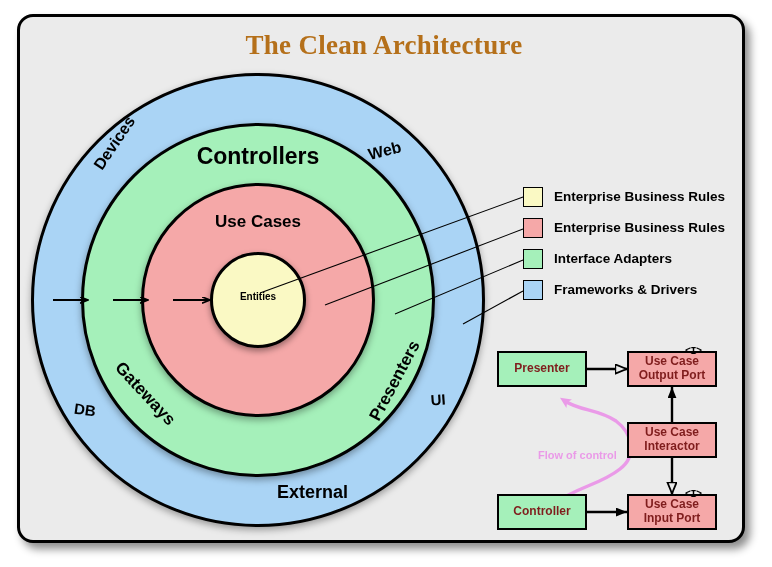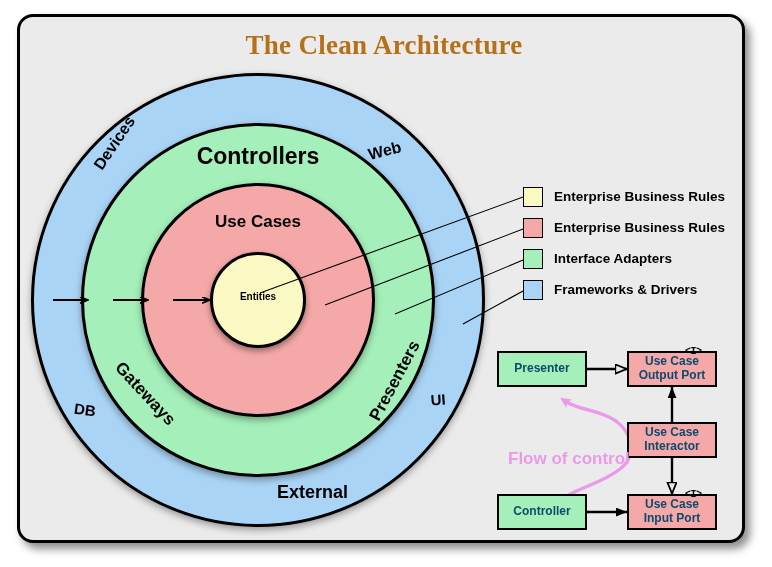--- a/index.html
+++ b/index.html
@@ -150,21 +150,21 @@
   .uml-box {
     position: absolute;
     border: 2.5px solid #000000;
     box-sizing: border-box;
     display: flex;
     align-items: center;
     justify-content: center;
     text-align: center;
     font-size: 12px;
     font-weight: bold;
-    color: #0c4a6e;
+    color: #7f1d1d;
     line-height: 1.15;
   }
   .uml-green { background: #a5f0ba; }
   .uml-red   { background: #f5a8a8; }
 
   #box-presenter   { left: 477px; top: 334px; width: 90px;  height: 36px; }
   #box-output-port { left: 607px; top: 334px; width: 90px;  height: 36px; }
   #box-interactor  { left: 607px; top: 405px; width: 90px;  height: 36px; }
   #box-controller  { left: 477px; top: 477px; width: 90px;  height: 36px; }
   #box-input-port  { left: 607px; top: 477px; width: 90px;  height: 36px; }
@@ -175,23 +175,23 @@
     font-size: 10px;
     font-weight: bold;
     color: #000000;
     letter-spacing: -0.5px;
   }
   #iface-output { left: 665px; top: 329px; }
   #iface-input  { left: 665px; top: 472px; }
 
   #flow-label {
     position: absolute;
-    left: 488px;
+    left: 518px;
     top: 432px;
-    font-size: 17px;
+    font-size: 11px;
     font-weight: bold;
     color: #ea9ae8;
     white-space: nowrap;
     text-align: right;
   }
 
   svg { overflow: visible; }
 </style>
 </head>
 <body>

